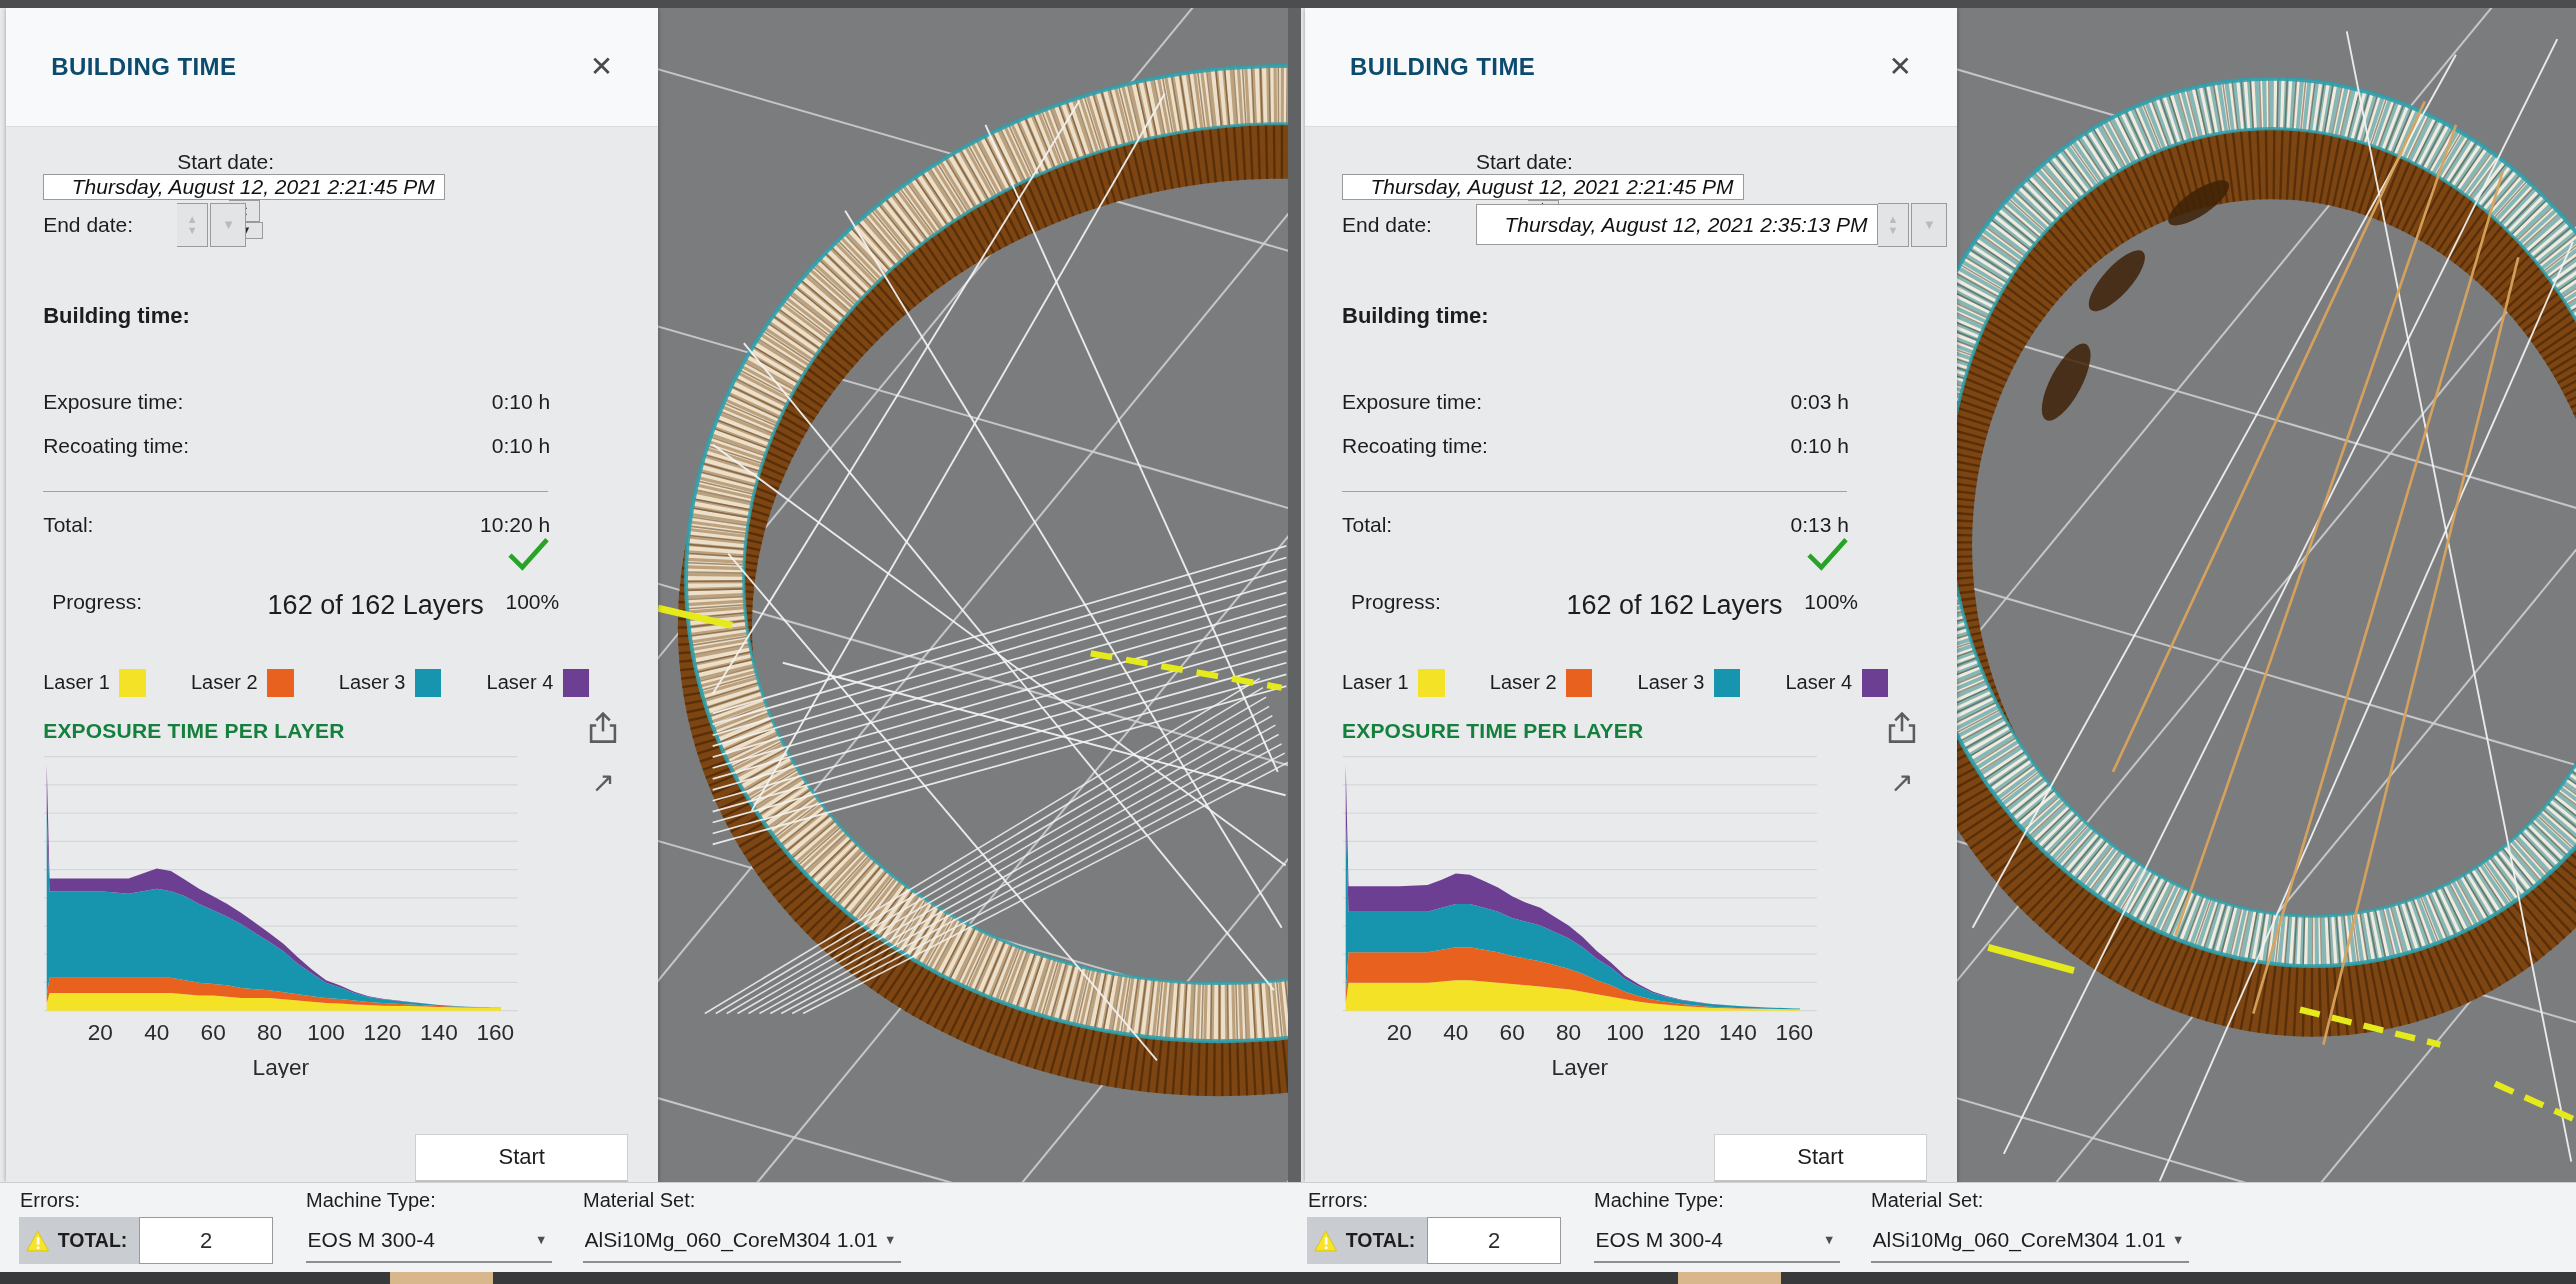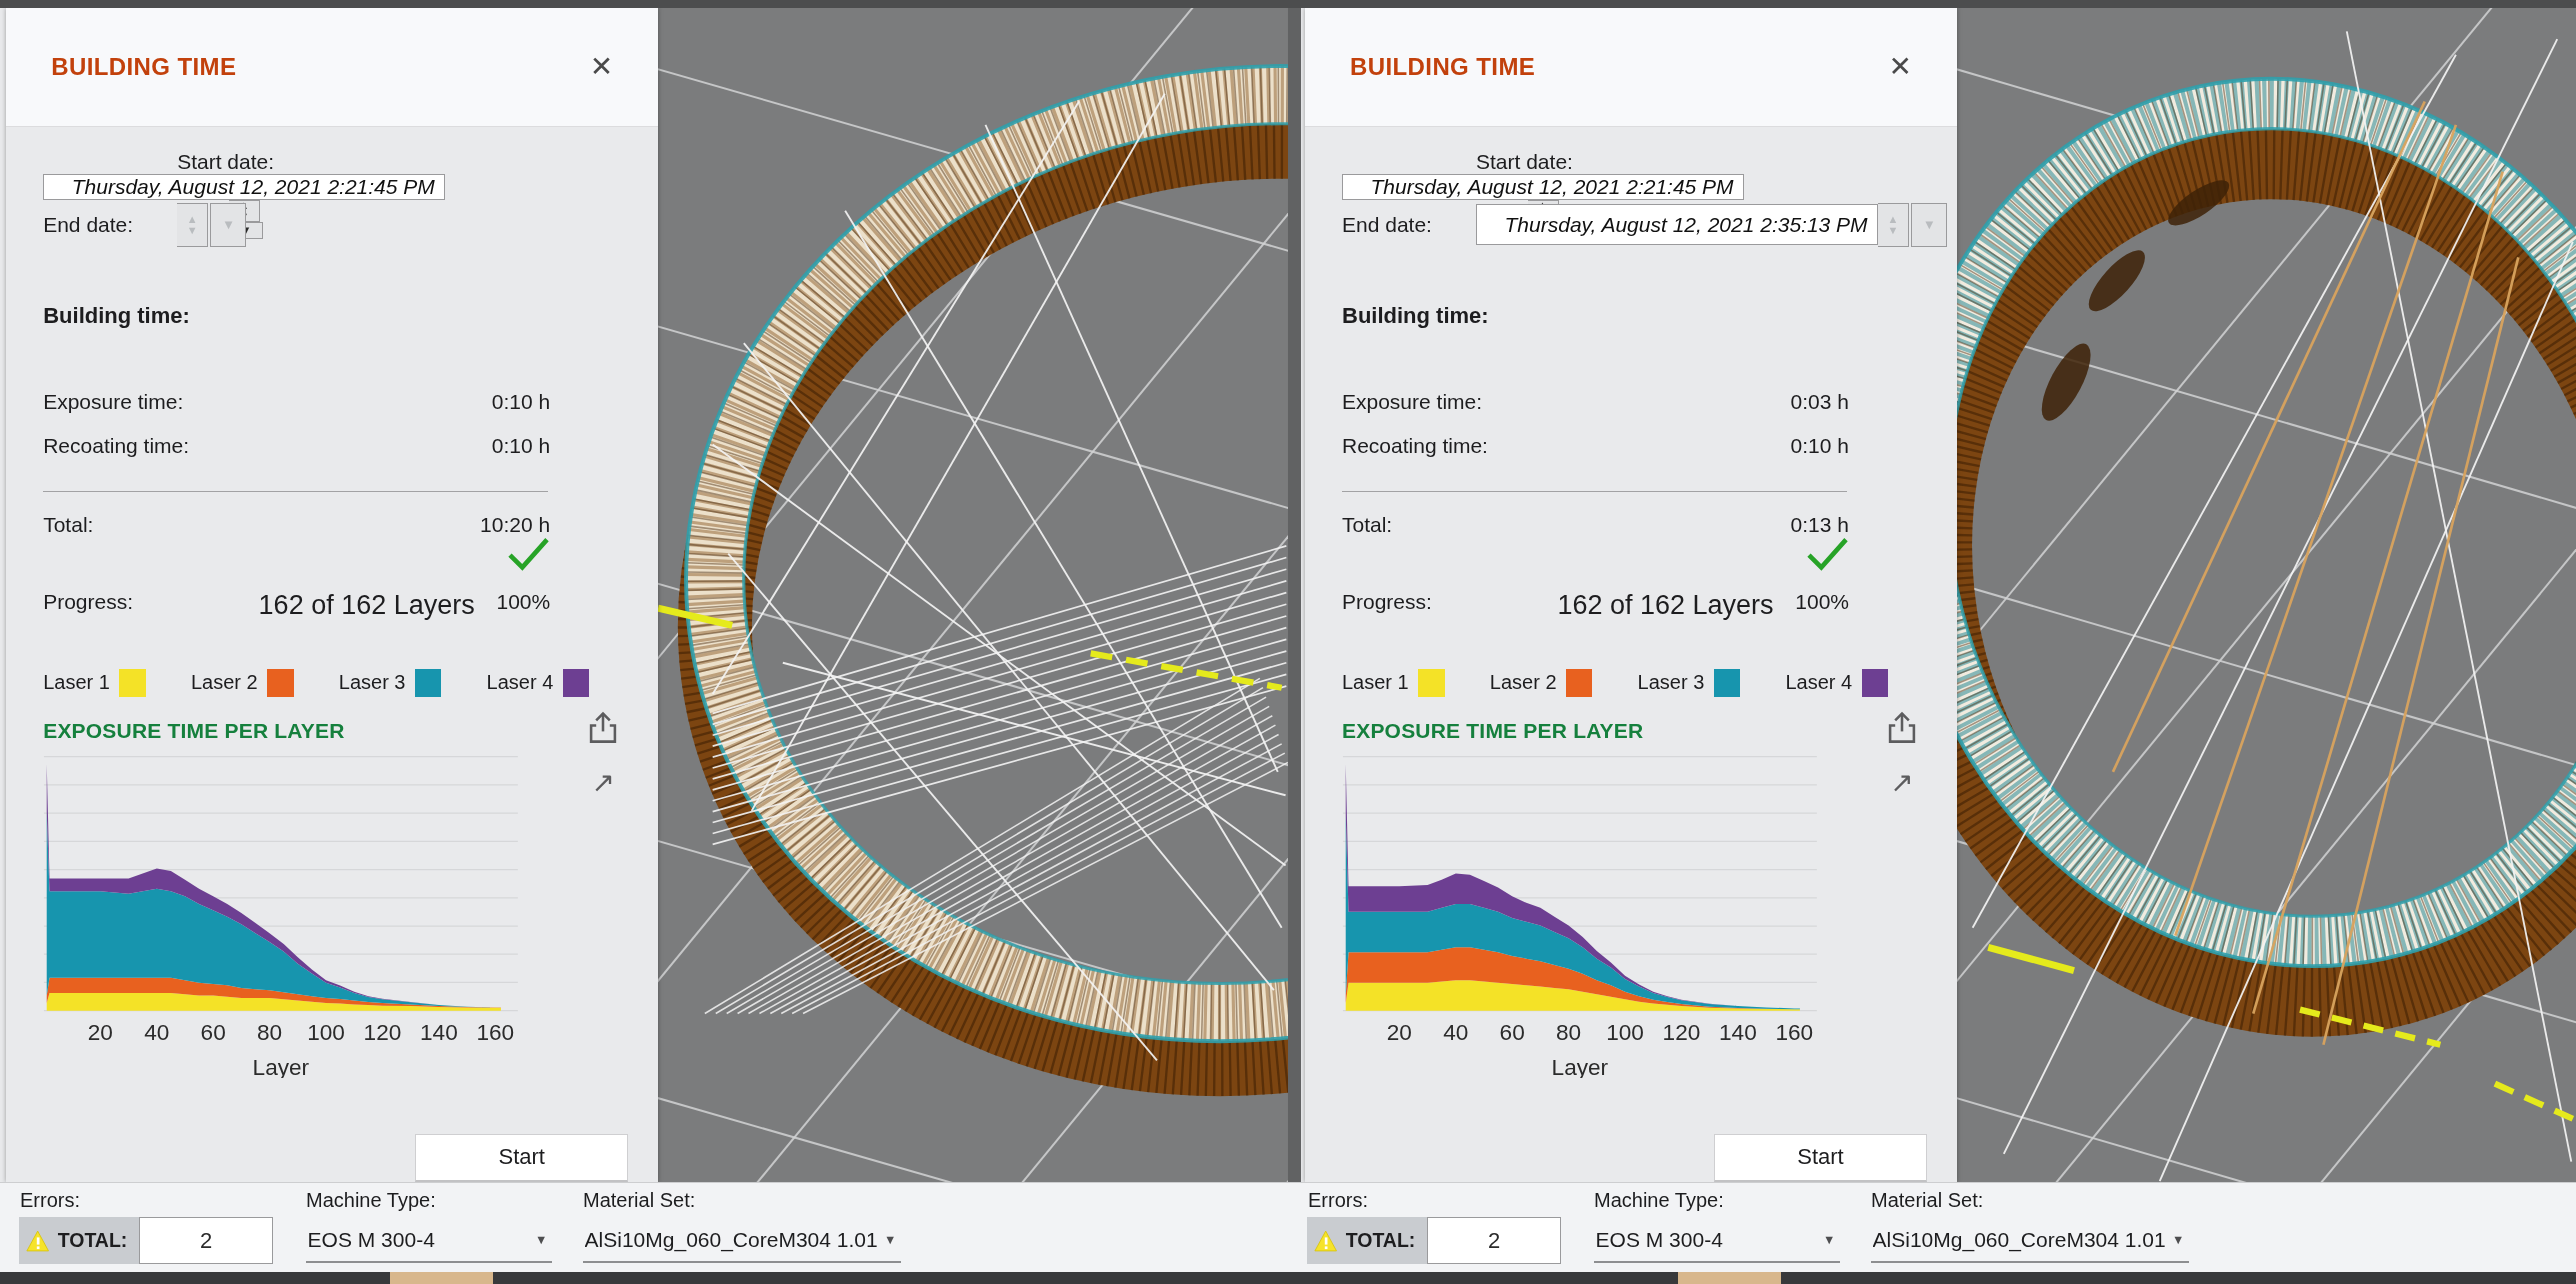--- a/index.html
+++ b/index.html
@@ -8,38 +8,38 @@
   .pane{position:absolute;top:0;width:1288px;height:1284px;overflow:hidden;background:#e9eaec;}
   .top-strip{position:absolute;left:0;top:0;width:100%;height:7.8px;background:#4c4d4e;z-index:5;}
   .left-sep{display:none;position:absolute;left:0;top:7.8px;width:12.5px;height:1177px;background:#616263;z-index:4;}
   .pane[data-idx="1"] .left-sep{display:block;}
   .viewport{position:absolute;left:658px;top:7.8px;width:630px;height:1177px;background:#7b7c7d;overflow:hidden;z-index:1;}
   .pane[data-idx="1"] .viewport{left:669px;width:619px;}
   .viewport svg{display:block;}
   .dialog{position:absolute;left:6.2px;top:7.8px;width:652px;height:1174px;background:#e9eaec;z-index:3;box-shadow:0 0 4.7px rgba(0,0,0,.35);}
   .pane[data-idx="1"] .dialog{left:17px;}
   .dlg-header{position:absolute;left:0;top:0;width:100%;height:119px;background:#f8f9fb;border-bottom:1.6px solid #dcdcde;display:flex;align-items:center;justify-content:space-between;padding:0 45px;box-sizing:border-box;}
-  .dlg-title{font-size:24px;font-weight:bold;color:#c2410c;letter-spacing:0.4px;}
+  .dlg-title{font-size:24px;font-weight:bold;color:#0c4a6e;letter-spacing:0.4px;}
   .dlg-close{font-size:28px;color:#4a4a4a;cursor:pointer;line-height:1;}
   .date-row{position:absolute;left:37px;height:44px;display:flex;align-items:center;}
   .row-start{top:142px;flex-direction:column;}  .row-end{top:195px;}
   .date-label{width:134px;font-size:21px;color:#1d1d1f;}
   .date-field{width:402px;height:41px;background:#fff;border:0.8px solid #9a9a9c;font-size:21px;display:flex;align-items:center;justify-content:flex-end;padding-right:9.4px;box-sizing:border-box;color:#111;font-style:italic;}
   .spinner{width:30px;height:42px;background:#e3e4e6;border:0.8px solid #9a9a9c;border-left:none;display:flex;flex-direction:column;align-items:center;justify-content:center;gap:1.6px;}
   .spinner span{font-size:11px;line-height:9.4px;color:#2b2b2b;}
   .combo-btn{width:34px;height:42px;background:#e3e4e6;border:0.8px solid #9a9a9c;margin-left:2.3px;display:flex;align-items:center;justify-content:center;font-size:13.3px;color:#2b2b2b;}
   .disabled span, .combo-btn.disabled{color:#b9bcbf;}
   .section-label{position:absolute;left:37px;top:295px;font-size:22px;font-weight:bold;color:#1d1d1f;}
   .info-row{position:absolute;left:37px;width:499px;height:31px;}
   .info-label{position:absolute;left:0;font-size:21px;color:#1d1d1f;}
   .info-value{position:absolute;left:359px;width:148px;text-align:right;font-size:21px;color:#1d1d1f;}
   .row-exposure{top:382px;} .row-recoat{top:426px;} .row-total{top:505px;}
   .divider{position:absolute;left:37px;top:483px;width:505px;height:1.6px;background:#a2a2a4;}
   .check-wrap{position:absolute;left:499px;top:527px;width:47px;height:37px;}
-  .progress-row{top:582px;}
+  .progress-row{top:582px;margin-left:9px;}
   .progress-layers{position:absolute;left:195px;width:257px;text-align:center;font-size:27px;color:#1d1d1f;}
   .legend{position:absolute;left:37px;top:661px;width:546px;display:flex;justify-content:space-between;}
   .legend-item{display:flex;align-items:center;gap:9.4px;}
   .legend-item .lbl{font-size:20px;color:#1d1d1f;}
   .swatch{width:26.5px;height:28px;display:inline-block;}
   .chart-title{position:absolute;left:37px;top:711px;font-size:21px;font-weight:bold;color:#15803d;letter-spacing:0.2px;}
   .chart-wrap{position:absolute;left:26.5px;top:739px;width:502px;height:331px;}
   .side-icon{position:absolute;left:580px;width:34px;height:34px;color:#5c5c5e;}
   .icon-export{top:703px;} .icon-expand{top:758px;font-size:28px;text-align:center;line-height:34px;}
   .start-btn{position:absolute;left:409px;top:1126px;width:211px;height:45px;background:#fff;border:0.8px solid #cfcfd1;border-bottom:2.3px solid #c2c2c4;font-size:22px;color:#1d1d1f;display:flex;align-items:center;justify-content:center;cursor:pointer;}

